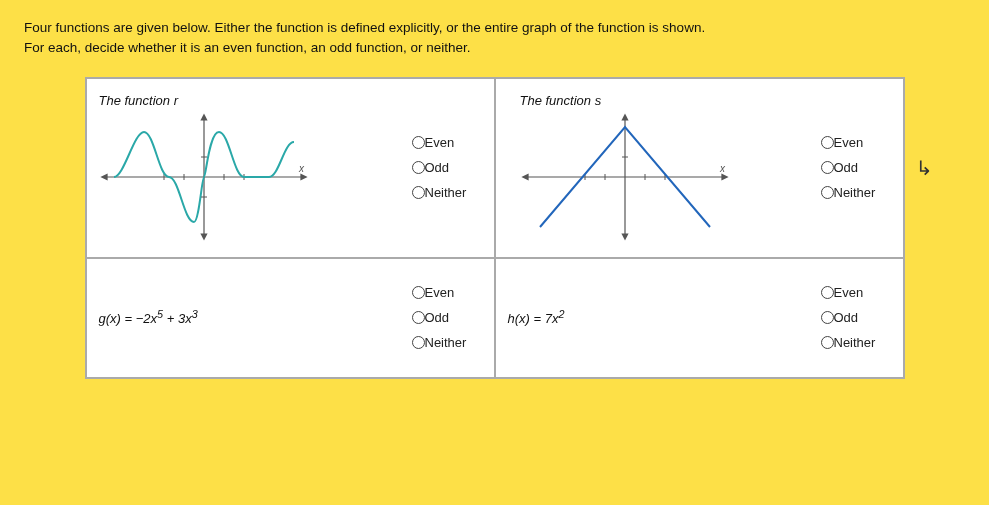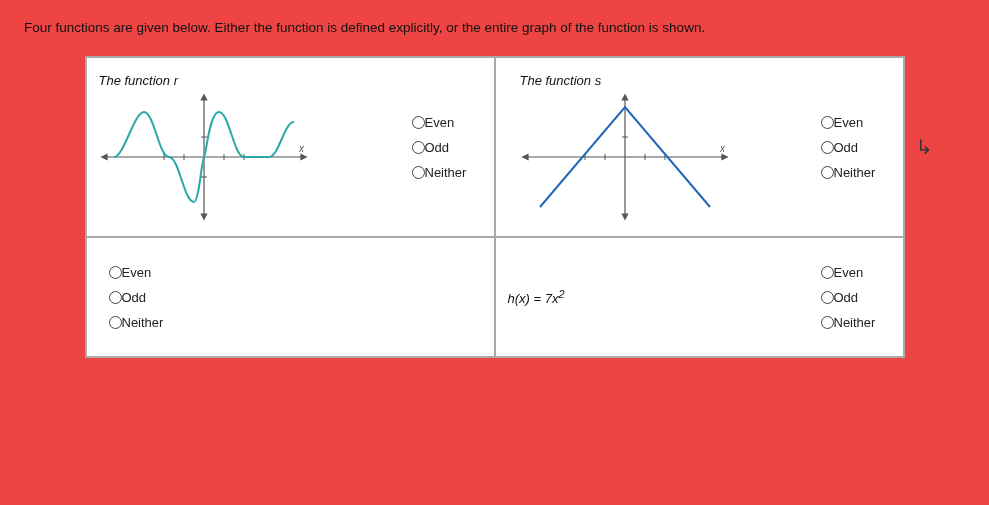--- a/index.html
+++ b/index.html
@@ -7,21 +7,21 @@
       background: #d0d0d0;
       font-family: Arial, sans-serif;
       font-size: 14px;
       display: flex;
       justify-content: center;
       align-items: center;
       min-height: 505px;
       width: 989px;
     }
     .page {
-      background: #ef4444;
+      background: #fde047;
       width: 989px;
       min-height: 505px;
       padding: 18px 24px 18px 24px;
       position: relative;
     }
     .intro-text {
       font-size: 13.5px;
       line-height: 1.5;
       margin-bottom: 18px;
       color: #111;
@@ -100,20 +100,21 @@
       font-size: 20px;
       color: #333;
     }
   </style>
 </head>
 <body>
 
 <div class="page">
   <div class="intro-text">
     <div>Four functions are given below. Either the function is defined explicitly, or the entire graph of the function is shown.</div>
+    <div>For each, decide whether it is an even function, an odd function, or neither.</div>
   </div>
 
   <div class="grid">
 
     <div class="cell">
       <div class="cell-graph">
         <div class="cell-label">The function <em>r</em></div>
         <svg class="graph" width="210" height="130" viewBox="0 0 210 130">
 
           <defs>
@@ -206,20 +207,25 @@
         <div class="radio-row">
           <span class="radio-circle"></span>
           <span>Neither</span>
         </div>
       </div>
 
       <div class="cursor-arrow">↳</div>
     </div>
 
     <div class="cell" style="min-height:120px;">
+      <div class="cell-graph" style="justify-content:center;">
+        <div class="function-equation">
+          <em>g</em>(<em>x</em>) = −2<em>x</em><sup>5</sup> + 3<em>x</em><sup>3</sup>
+        </div>
+      </div>
       <div class="cell-options">
         <div class="radio-row">
           <span class="radio-circle"></span>
           <span>Even</span>
         </div>
         <div class="radio-row">
           <span class="radio-circle"></span>
           <span>Odd</span>
         </div>
         <div class="radio-row">

